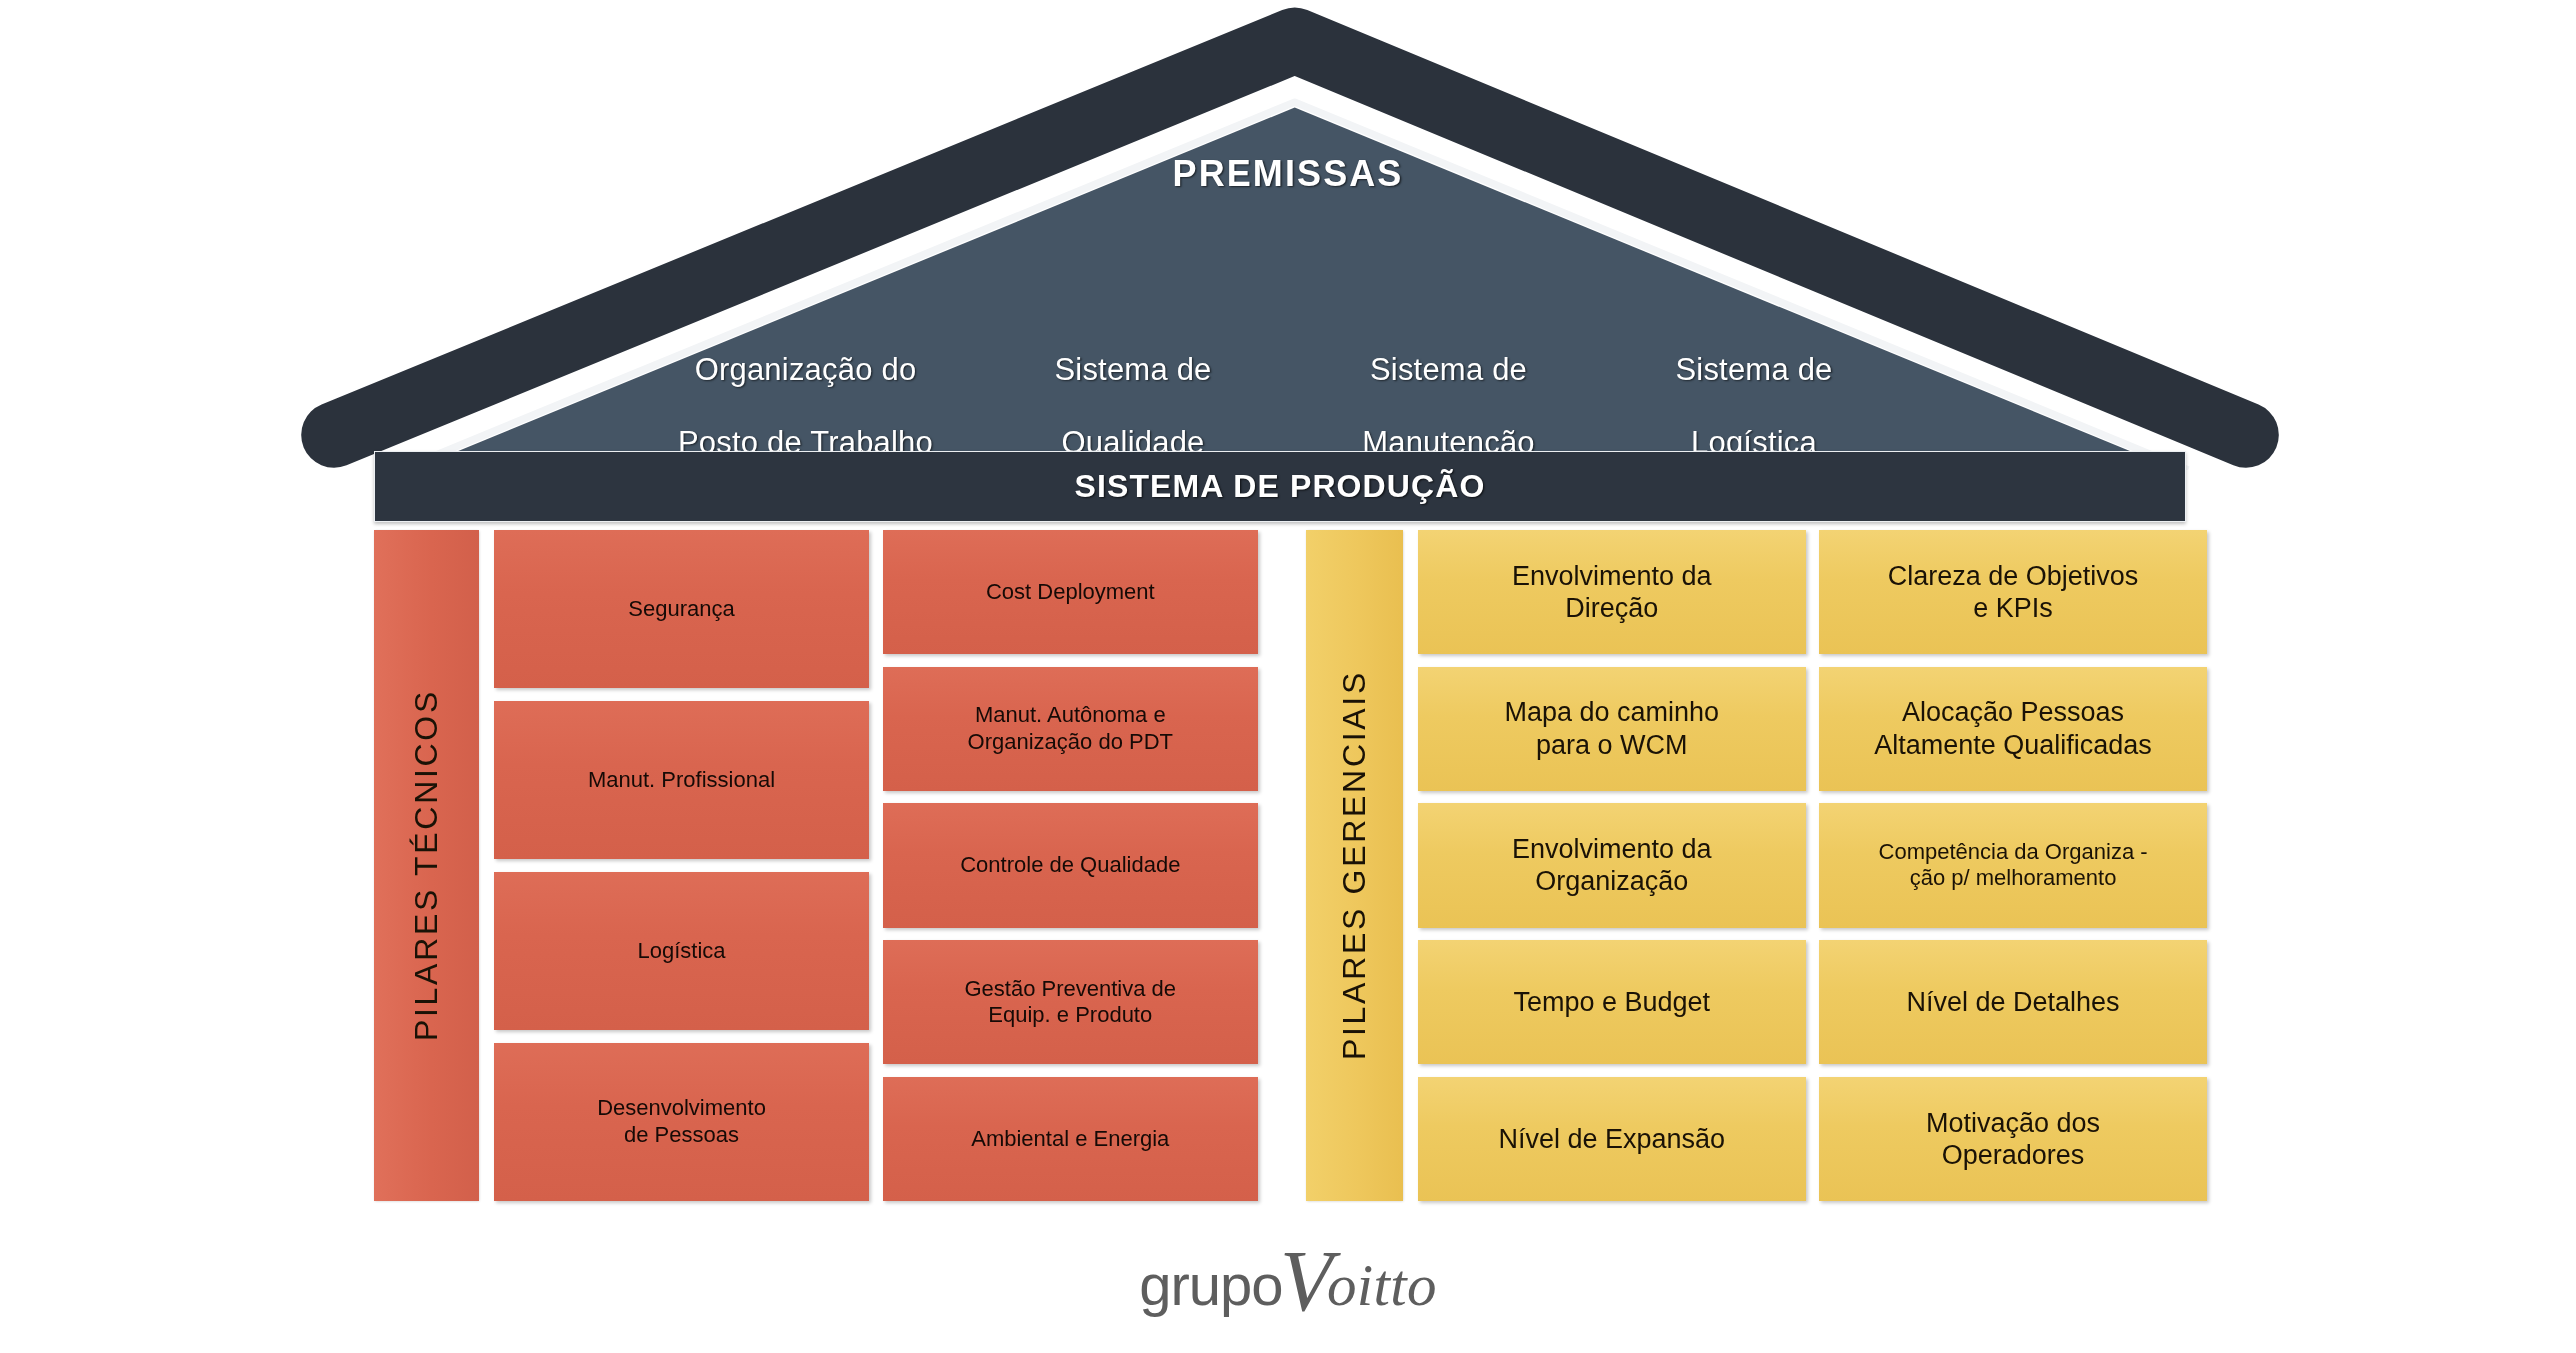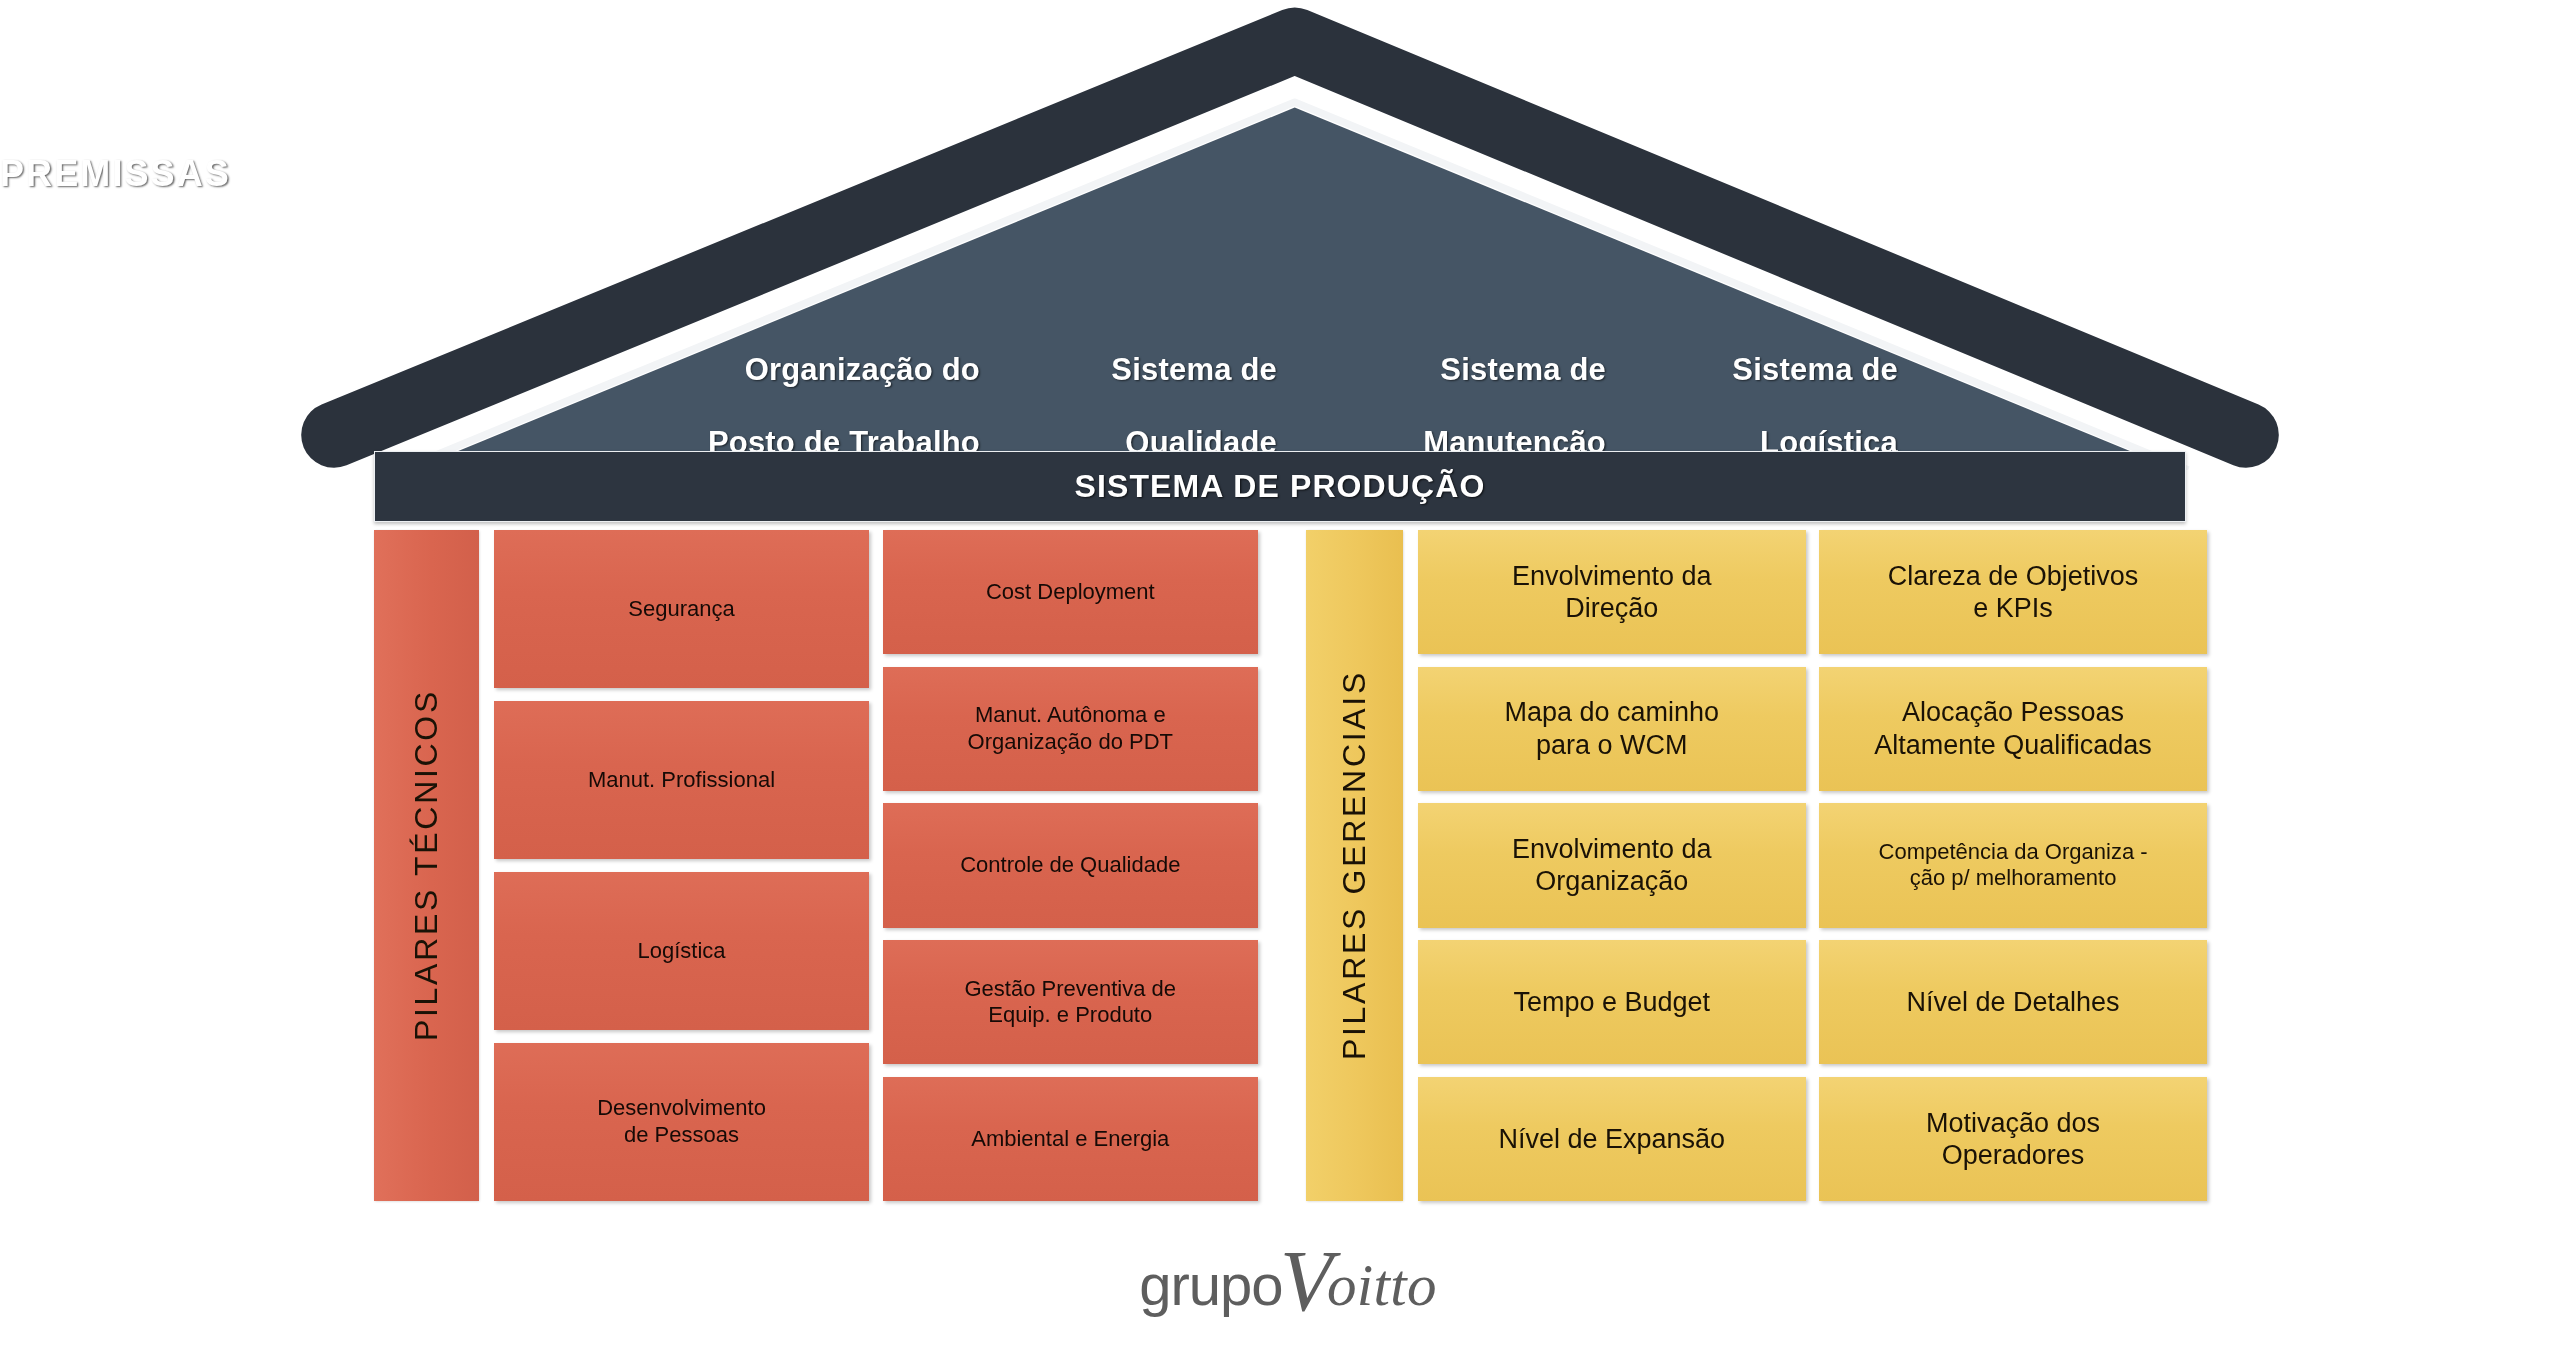--- a/index.html
+++ b/index.html
@@ -11,30 +11,31 @@
     position:relative;
   }
   #stage{position:absolute;left:0;top:0;width:2576px;height:1353px;}
 
   
   #roof{position:absolute;left:0;top:0;width:2576px;height:470px;}
   #roof svg{display:block;}
   .roof-label{
     position:absolute;
     color:#ffffff;
-    text-align:right;
-    font-weight:700;
+    text-align:center;
+    font-weight:400;
     line-height:1.18;
     text-shadow:1.3px 1.3px 2px rgba(0,0,0,0.55);
     white-space:pre-line;
     letter-spacing:0.2px;
   }
   #premissas{
     position:absolute;
     left:0;right:0;top:153px;
+    text-align:center;
     color:#ffffff;
     font-size:36px;
     font-weight:700;
     letter-spacing:2.1px;
     text-shadow:1.3px 1.3px 2px rgba(0,0,0,0.6);
   }
 
   
   #banner{
     position:absolute;

